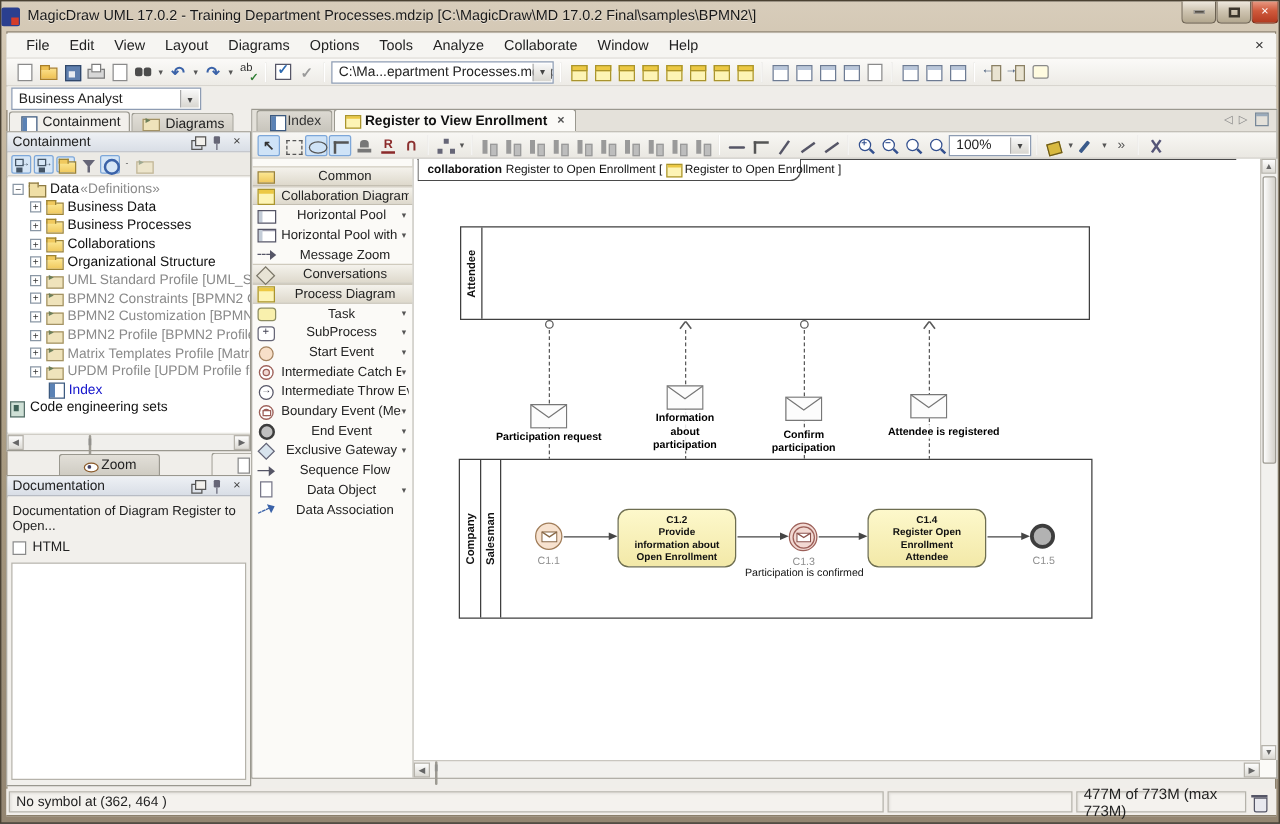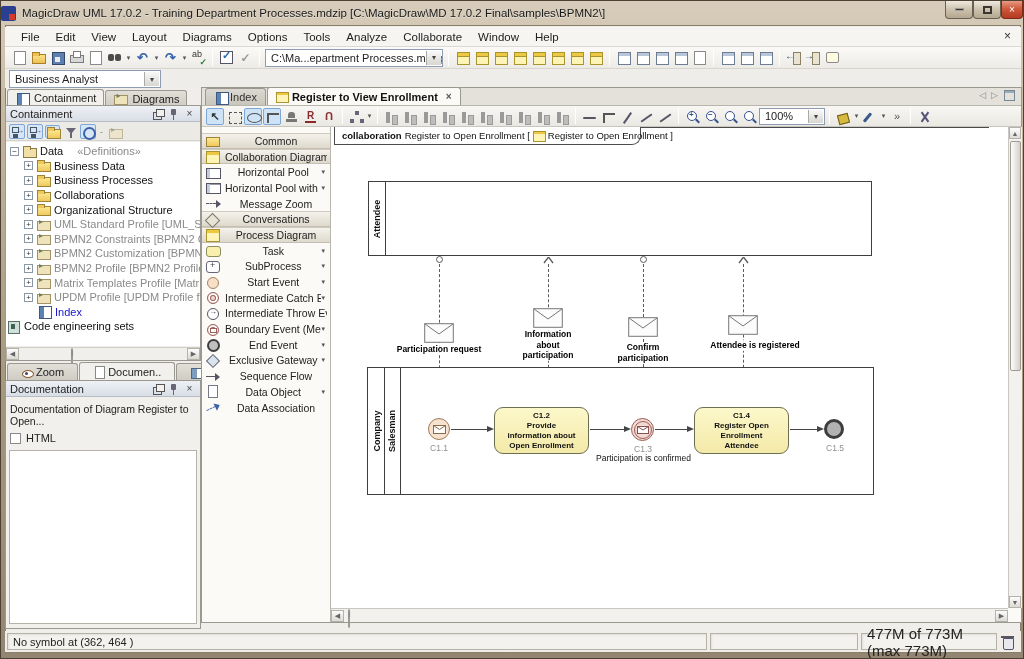--- a/index.html
+++ b/index.html
@@ -83,27 +83,27 @@
   .ti-pack:after{content:"";position:absolute;left:1px;top:1px;width:6px;height:3px;background:#f0dfa6;border:1px solid #8d7b45;border-bottom:none;}
   .ti-folder:before{content:"";position:absolute;left:1px;top:3px;width:12px;height:8px;background:linear-gradient(#fce792,#f0c95e);border:1px solid #9c8336;}
   .ti-folder:after{content:"";position:absolute;left:1px;top:1px;width:6px;height:3px;background:#f0c95e;border:1px solid #9c8336;border-bottom:none;}
   .ti-prof:before{content:"";position:absolute;left:1px;top:3px;width:12px;height:8px;background:#efe3bb;border:1px solid #a39265;}
   .ti-prof:after{content:"▸";position:absolute;left:3px;top:-1px;font-size:8px;color:#6d7f5a;}
   .ti-index:before{content:"";position:absolute;left:2px;top:1px;width:11px;height:11px;background:linear-gradient(90deg,#5b82b5 35%,#fff 35%);border:1px solid #3c5a80;}
   .ti-code:before{content:"";position:absolute;left:2px;top:1px;width:10px;height:11px;background:#cfe0d6;border:1px solid #57706a;}
   .ti-code:after{content:"";position:absolute;left:5px;top:4px;width:4px;height:5px;background:#3f6157;}
   .tl.muted{color:#8a8a8a;}
   .tl.sel{color:#1414cc;}
-  .tst{color:#8a8a8a;margin-left:14px;}
+  .tst{color:#8a8a8a;margin-left:1px;}
   .hscroll{position:absolute;left:0;right:0;bottom:0;height:13px;background:#f0efec;border-top:1px solid #d0cdc6;display:flex;align-items:center;}
   .sarrow{width:13px;height:12px;font-size:7px;color:#666;display:flex;align-items:center;justify-content:center;background:linear-gradient(#fdfdfd,#dcdad4);border:1px solid #b5b2aa;flex:none;}
   .thumb{height:10px;background:linear-gradient(#fdfdfd,#d4d1ca);border:1px solid #9d9a92;border-radius:2px;position:relative;}
   .thumb:after{content:"⦀";font-size:7px;color:#888;position:absolute;left:50%;top:1px;transform:translateX(-50%);}
   #btabs{left:6px;top:360px;width:194px;height:19px;display:flex;align-items:flex-end;gap:1px;}
-  .btab{height:17px;display:flex;align-items:center;gap:3px;font-size:11px;color:#222;padding:0 13px;border:1px solid #9a988f;border-bottom:none;border-radius:3px 3px 0 0;background:linear-gradient(#e2dfd8,#cfccc3);}
+  .btab{height:17px;display:flex;align-items:center;gap:3px;font-size:11px;color:#222;padding:0 18px;border:1px solid #9a988f;border-bottom:none;border-radius:3px 3px 0 0;background:linear-gradient(#e2dfd8,#cfccc3);margin-left:40px;}
   .btab.on{background:#f2f0ec;height:18px;}
   .bti{width:12px;height:11px;position:relative;}
   .i-eye:before{content:"";position:absolute;left:1px;top:3px;width:10px;height:6px;border:1px solid #8a5a2a;border-radius:50%;background:#fff;}
   .i-eye:after{content:"";position:absolute;left:4px;top:5px;width:3px;height:3px;background:#446;border-radius:50%;}
   .i-docpage:before{content:"";position:absolute;left:2px;top:0;width:8px;height:11px;background:#fff;border:1px solid #888;}
   .i-props:before{content:"";position:absolute;left:1px;top:1px;width:10px;height:9px;background:linear-gradient(90deg,#7e9cc0 45%,#fff 45%);border:1px solid #4d6482;}
   #docbody{position:absolute;left:0;top:17px;right:0;bottom:0;background:#f2f0ec;}
   #doctext{font-size:10.5px;color:#222;padding:5px 4px 2px 4px;}
   .cbrow{display:flex;align-items:center;gap:5px;font-size:11px;color:#222;padding:3px 4px;}
   .cb{width:11px;height:11px;background:#fff;border:1px solid #8a8a8a;}
@@ -705,17 +705,17 @@
   </div>
   <div class="scrollh abs" style="left:330px;top:607px;width:677px;height:14px;">
     <span class="sarrow">◀</span>
     <span style="flex:1;position:relative;height:13px;"><span class="thumb abs" style="left:4px;top:1px;width:400px;"></span></span>
     <span class="sarrow">▶</span>
   </div>
 
   <div id="statusbar" class="abs">
     <span class="sbox" style="width:700px;">No symbol at (362, 464 )</span>
     <span class="sbox" style="width:148px;"></span>
-    <span class="sbox" style="width:136px;font-size:15px;">477M of 773M (max 773M)</span>
+    <span class="sbox" style="width:136px;font-size:12px;">477M of 773M (max 773M)</span>
     <span class="i-trash"></span>
   </div>
 
 </div>
 
 </body></html>

